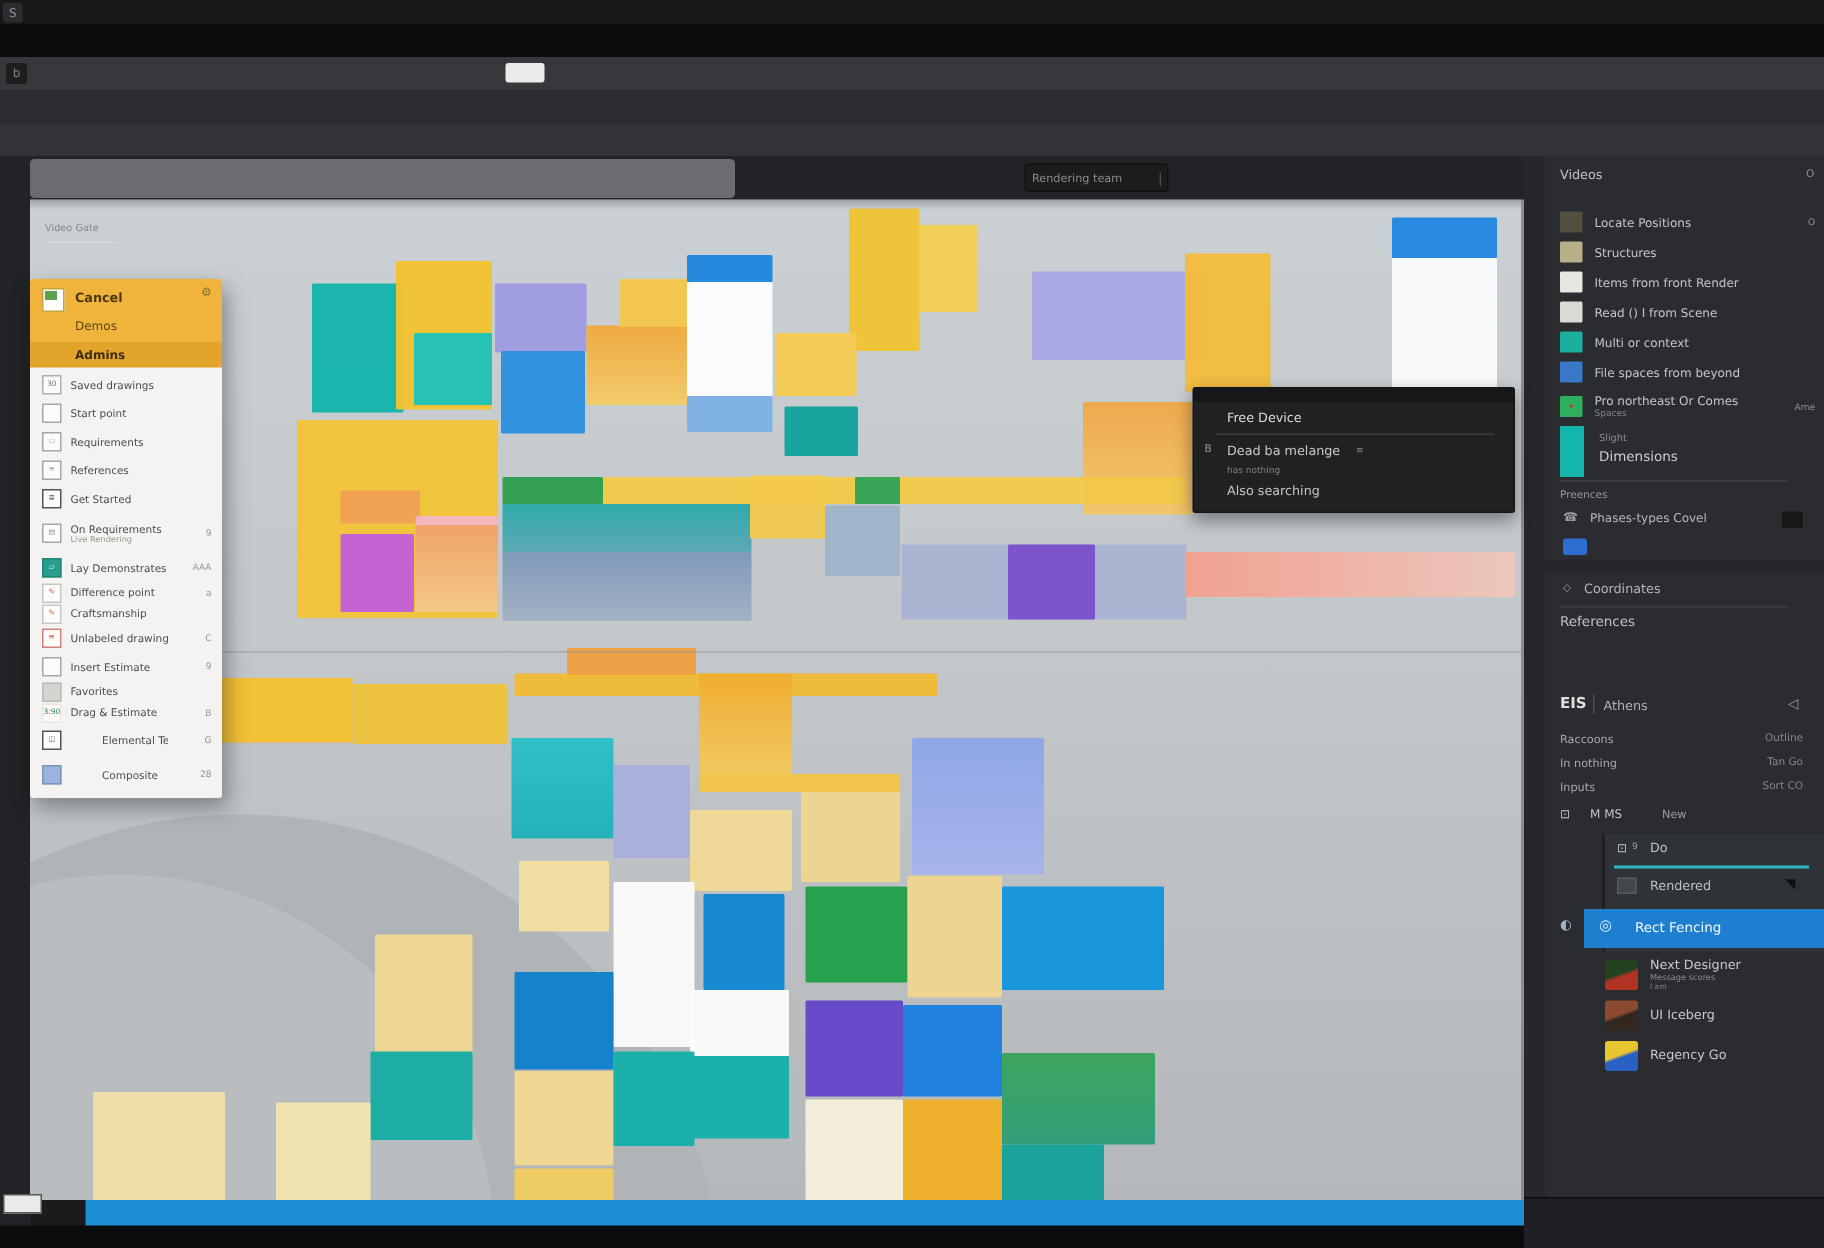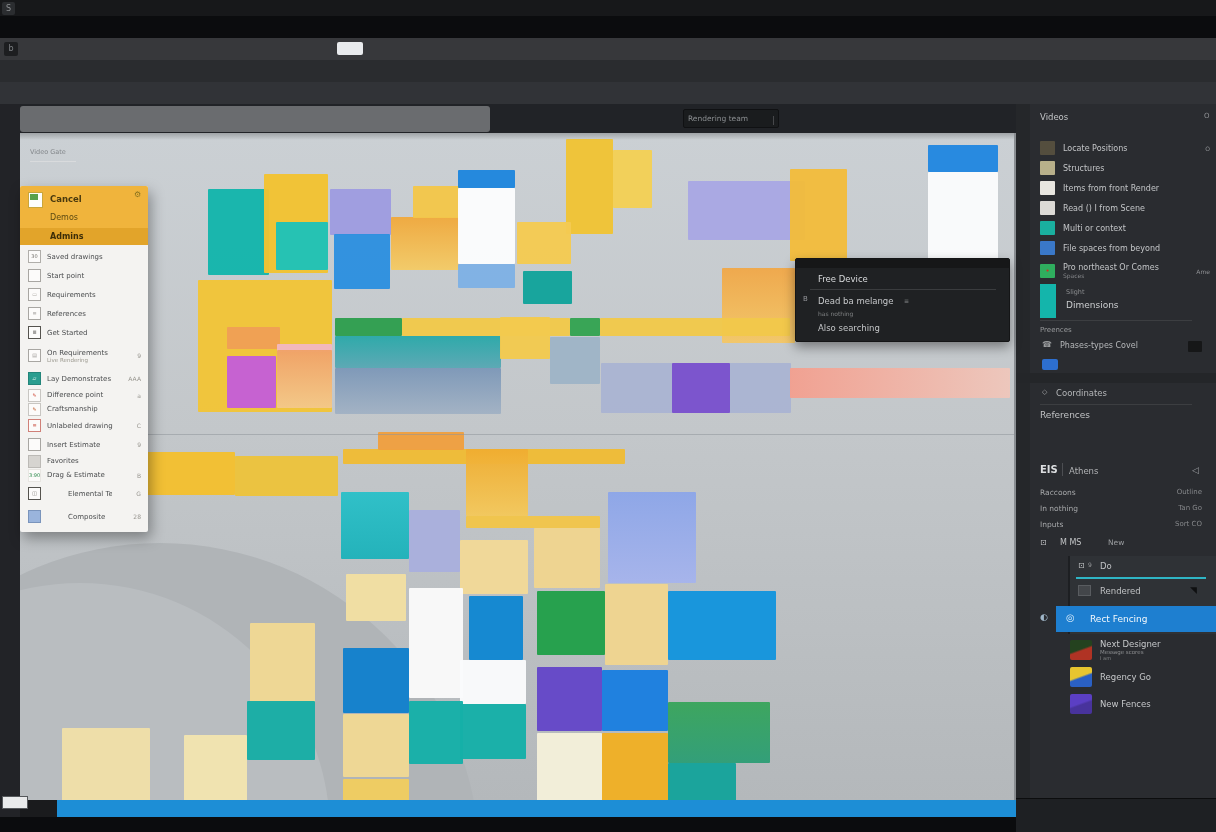--- a/index.html
+++ b/index.html
@@ -702,30 +702,30 @@
 
     <div class="th-row">
           <span class="th-sw" style="background: linear-gradient(160deg, rgb(36, 66, 31) 46%, rgb(176, 51, 36) 54%);"></span>
           <span class="th-col">
             <span class="th-lbl">Next Designer</span>
             <span class="th-sub">Message scores</span>
             <span class="th-sub2">I am</span>
           </span>
         </div>
         <div class="th-row">
+          <span class="th-sw" style="background: linear-gradient(160deg, rgb(138, 74, 48) 46%, rgb(51, 38, 30) 54%);"></span>
+          <span class="th-col">
+            <span class="th-lbl">UI Iceberg</span>
+
+          </span>
+        </div>
+        <div class="th-row">
           <span class="th-sw" style="background: linear-gradient(160deg, rgb(232, 197, 47) 46%, rgb(42, 96, 196) 54%);"></span>
           <span class="th-col">
             <span class="th-lbl">Regency Go</span>
-
-          </span>
-        </div>
-        <div class="th-row">
-          <span class="th-sw" style="background: linear-gradient(160deg, rgb(91, 63, 196) 46%, rgb(72, 51, 156) 54%);"></span>
-          <span class="th-col">
-            <span class="th-lbl">New Fences</span>
 
           </span>
         </div>
       </div>
 
     <div id="p-bottom">
       <div>
 
       <span class="it" style="left: 14px;"></span>
           <span class="it" style="left: 44px;"></span>

